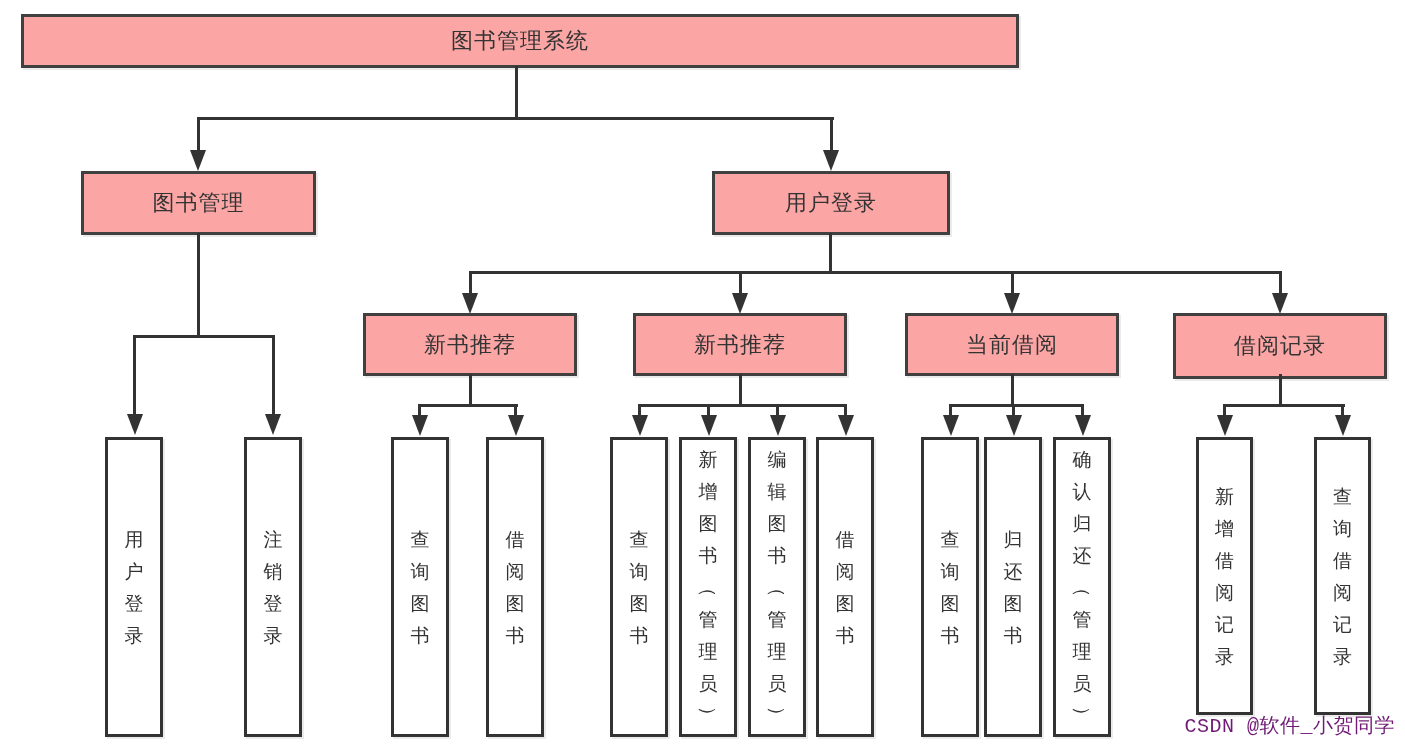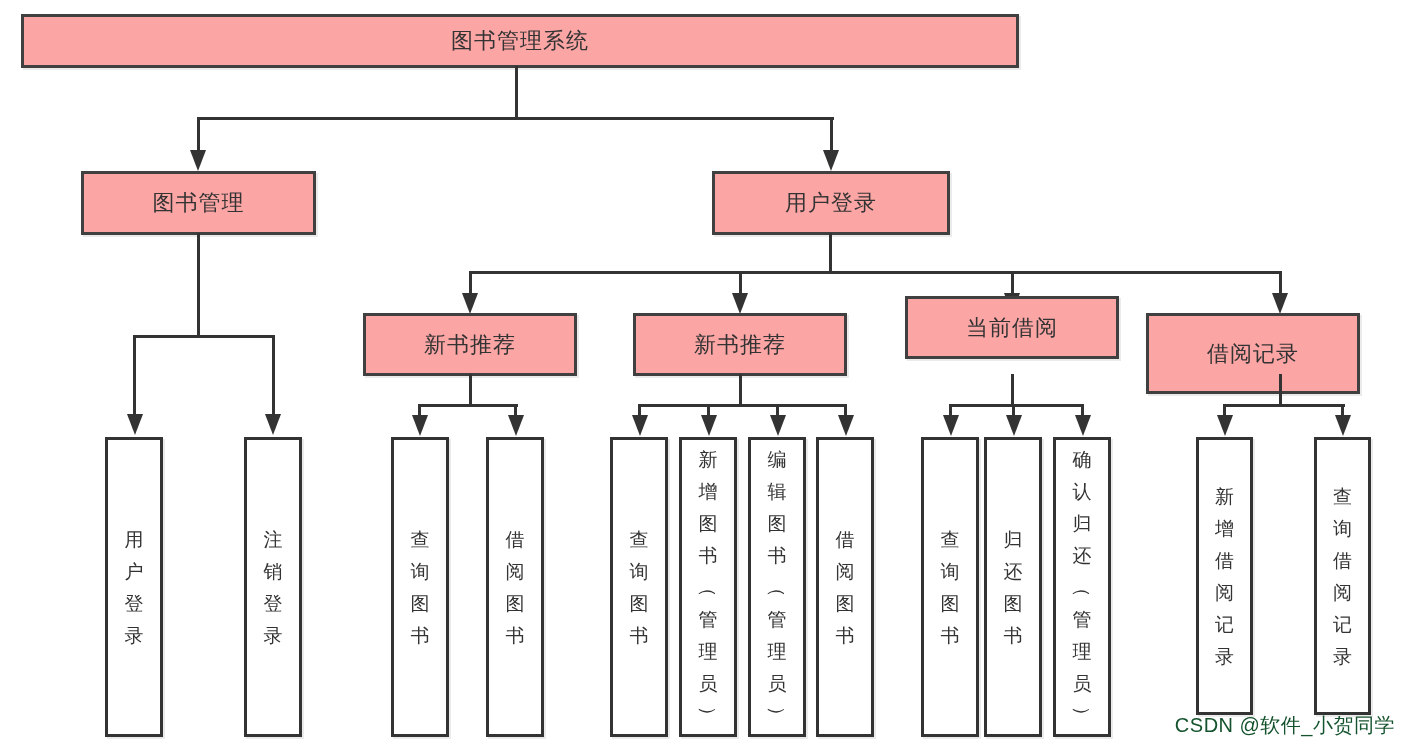--- a/index.html
+++ b/index.html
@@ -39,23 +39,24 @@
   .hl{position:absolute;height:3px;background:#333333;}
   .vl{position:absolute;width:3px;background:#333333;}
   .ah{position:absolute;width:0;height:0;
       border-left:8px solid transparent;
       border-right:8px solid transparent;
       border-top:21px solid #333333;}
 
   .watermark{
     position:absolute;
     top:712px;right:10px;
-    font-size:20px;color:#14532d;
+    font-size:20px;color:#701a75;
     letter-spacing:0.5px;
     z-index:5;
+    font-family:Liberation Mono, monospace;
   }
 </style>
 </head>
 <body>
 
 <div class="canvas">
 
   <div class="node" style="left:21px;top:14px;width:998px;height:54px">图书管理系统</div>
 
   <div class="vl" style="left:515px;top:66px;height:53px"></div>
@@ -81,22 +82,22 @@
   <div class="ah" style="left:462px;top:293px"></div>
   <div class="vl" style="left:739px;top:271px;height:25px"></div>
   <div class="ah" style="left:732px;top:293px"></div>
   <div class="vl" style="left:1011px;top:271px;height:25px"></div>
   <div class="ah" style="left:1004px;top:293px"></div>
   <div class="vl" style="left:1279px;top:271px;height:25px"></div>
   <div class="ah" style="left:1272px;top:293px"></div>
 
   <div class="node" style="left:363px;top:313px;width:214px;height:63px">新书推荐</div>
   <div class="node" style="left:633px;top:313px;width:214px;height:63px">新书推荐</div>
-  <div class="node" style="left:905px;top:296px;width:214px;height:63px">当前借阅</div>
-  <div class="node" style="left:1146px;top:313px;width:214px;height:81px">借阅记录</div>
+  <div class="node" style="left:905px;top:313px;width:214px;height:63px">当前借阅</div>
+  <div class="node" style="left:1173px;top:313px;width:214px;height:66px">借阅记录</div>
 
   <div class="vl" style="left:469px;top:374px;height:33px"></div>
   <div class="hl" style="left:418px;top:404px;width:100px"></div>
   <div class="vl" style="left:418px;top:404px;height:14px"></div>
   <div class="ah" style="left:412px;top:415px"></div>
   <div class="vl" style="left:514px;top:404px;height:14px"></div>
   <div class="ah" style="left:508px;top:415px"></div>
 
   <div class="vl" style="left:739px;top:374px;height:33px"></div>
   <div class="hl" style="left:638px;top:404px;width:209px"></div>

